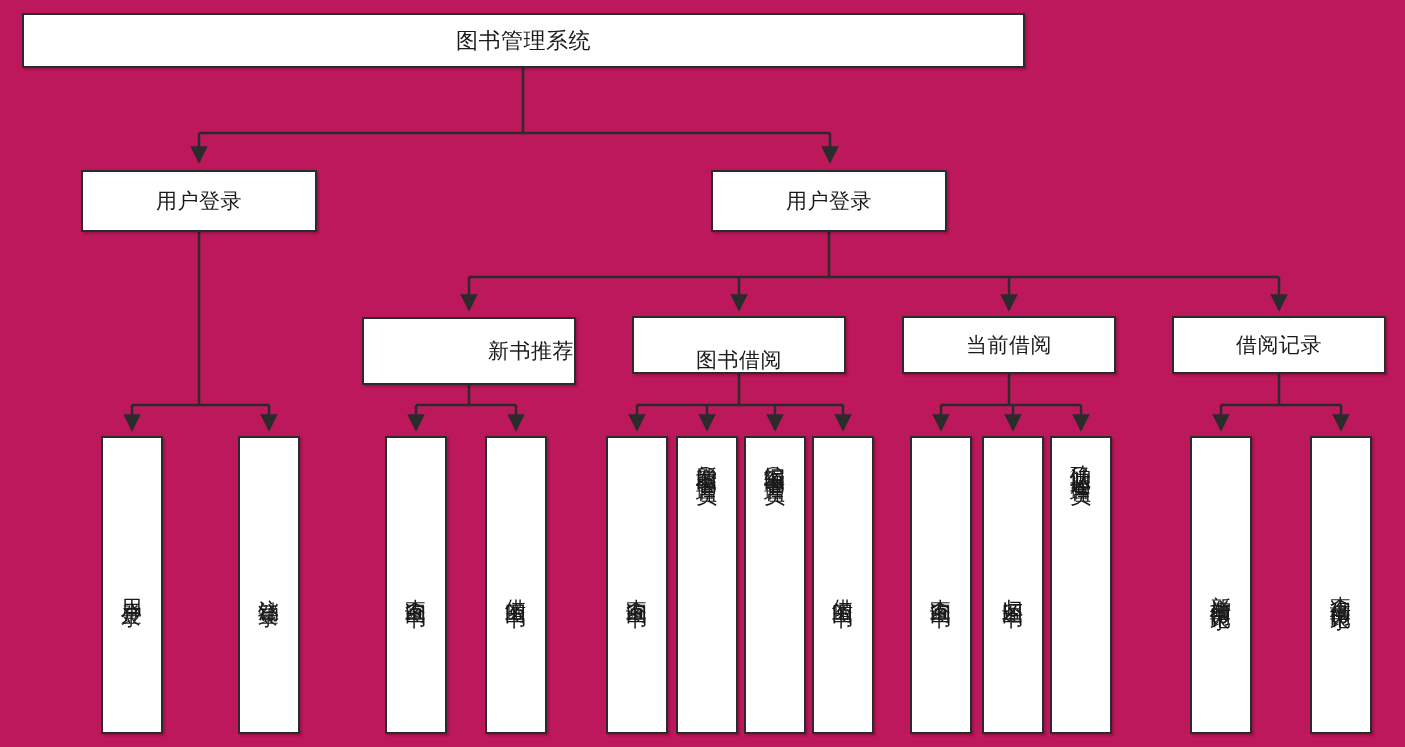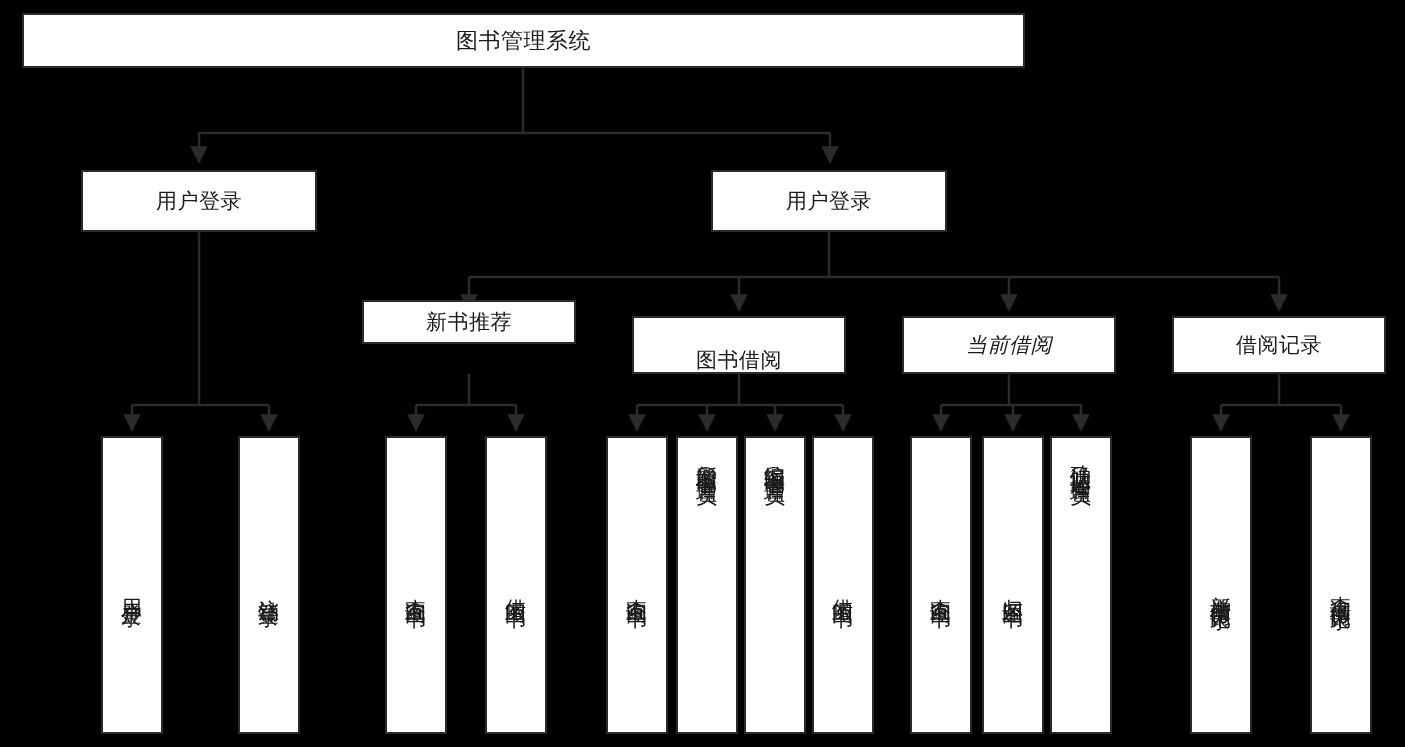--- a/index.html
+++ b/index.html
@@ -7,21 +7,21 @@
     padding: 0;
     background: #ffffff;
   }
   body {
     font-family: "Liberation Sans", "DejaVu Sans", sans-serif;
   }
   #canvas {
     position: relative;
     width: 1405px;
     height: 747px;
-    background: #000000;
+    background: #be185d;
     overflow: hidden;
   }
   svg#wires {
     position: absolute;
     left: 0; top: 0;
     width: 1405px;
     height: 747px;
     pointer-events: none;
   }
   .node {
@@ -134,27 +134,27 @@
     <span class="label">图书管理系统</span>
   </div>
 
   <div class="node" style="left:81px; top:170px; width:236px; height:62px;">
     <span class="label">用户登录</span>
   </div>
   <div class="node" style="left:711px; top:170px; width:236px; height:62px;">
     <span class="label">用户登录</span>
   </div>
 
-  <div class="node" style="left:362px; top:300px; width:214px; height:44px;">
+  <div class="node" style="left:362px; top:317px; width:214px; height:68px;justify-content:flex-end;">
     <span class="label">新书推荐</span>
   </div>
   <div class="node" style="left:632px; top:316px; width:214px; height:58px;align-items:flex-end;">
     <span class="label">图书借阅</span>
   </div>
-  <div class="node" style="left:902px; top:316px; width:214px; height:58px;font-style:italic;">
+  <div class="node" style="left:902px; top:316px; width:214px; height:58px;">
     <span class="label">当前借阅</span>
   </div>
   <div class="node" style="left:1172px; top:316px; width:214px; height:58px;">
     <span class="label">借阅记录</span>
   </div>
 
   <div class="node leaf" style="left:101px; top:436px; width:62px; height:298px;">
     <div class="leafwrap">
         <span class="label">用户登录</span>
       </div>

